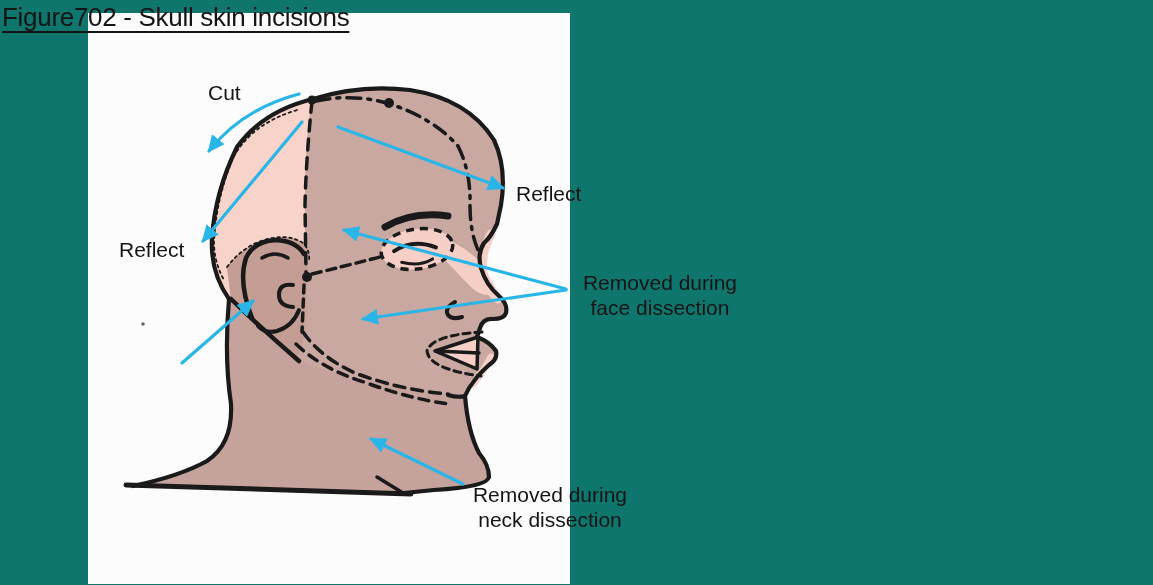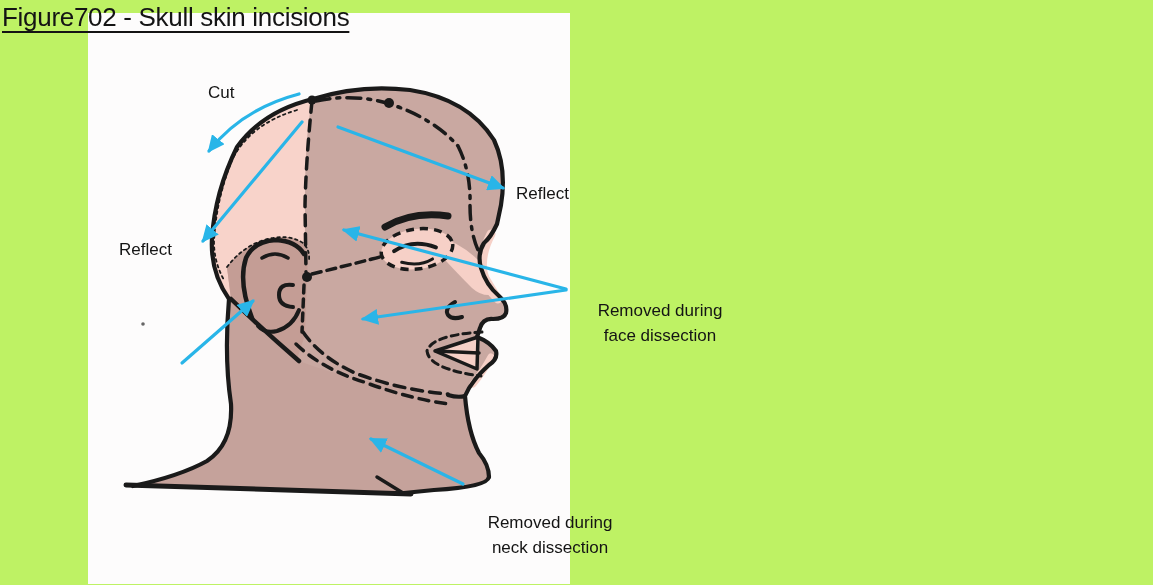--- a/index.html
+++ b/index.html
@@ -1,21 +1,21 @@
 <!DOCTYPE html>
 <html style="--arrow: #29b5e8; --ink: #1a1a1a; --face: #c9a8a1; --scalp: #f8d3ca; --neck: #c5a29b; --ear_patch: #c49d95; --light_band: #f6d0c7;"><head>
 <meta charset="utf-8">
 <style>
   html,body{margin:0;padding:0;background:#ffffff;}
-  #stage{position:relative;width:1153px;height:585px;background:#bef264;overflow:hidden;
+  #stage{position:relative;width:1153px;height:585px;background:#0f766e;overflow:hidden;
          font-family:"Liberation Sans", sans-serif;color:#141414;}
   #scan-area{position:absolute;left:88px;top:13px;width:482px;height:571px;background:#fdfcfc;}
   #figure-svg{position:absolute;left:0;top:0;width:1153px;height:585px;}
-  .label{position:absolute;font-size:17px;line-height:25px;color:#141414;white-space:pre-line;}
-  .center{text-align:center;margin-top:28px;}
+  .label{position:absolute;font-size:21px;line-height:25px;color:#141414;white-space:pre-line;}
+  .center{text-align:center;}
   #page-title{position:absolute;left:2px;top:2px;font-size:26px;letter-spacing:-0.3px;
               text-decoration:underline;text-decoration-thickness:2px;text-underline-offset:5px;}
   
   .fill-face{fill:var(--face);stroke:none;}
   .fill-neck{fill:var(--neck);stroke:none;}
   .fill-scalp{fill:var(--scalp);stroke:none;}
   .fill-earpatch{fill:var(--ear_patch);stroke:none;}
   .fill-light{fill:var(--light_band);stroke:none;}
   .band{stroke:var(--light_band);fill:none;stroke-linecap:round;}
   .ink{stroke:var(--ink);fill:none;stroke-linecap:round;stroke-linejoin:round;}

